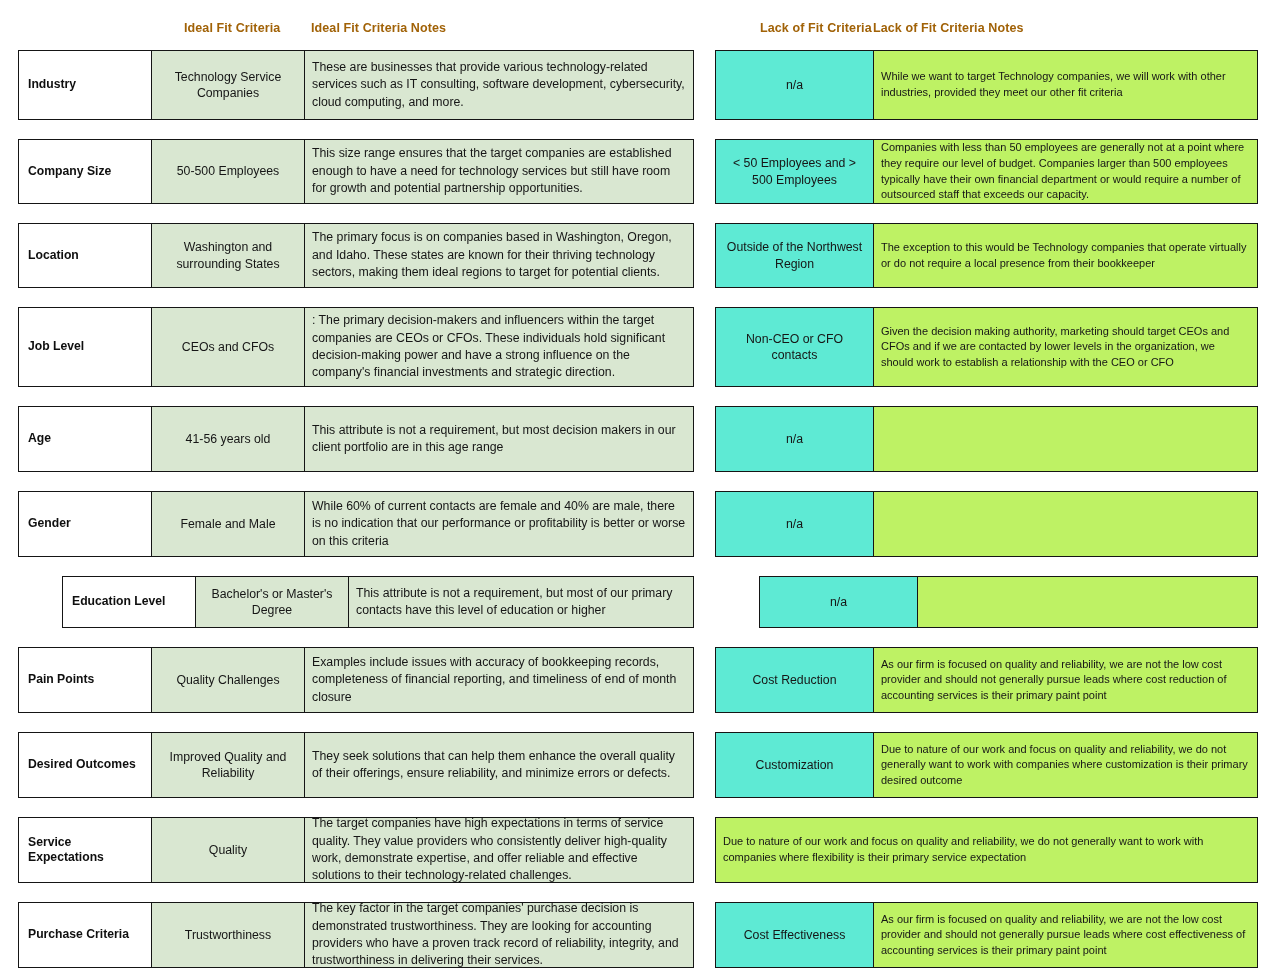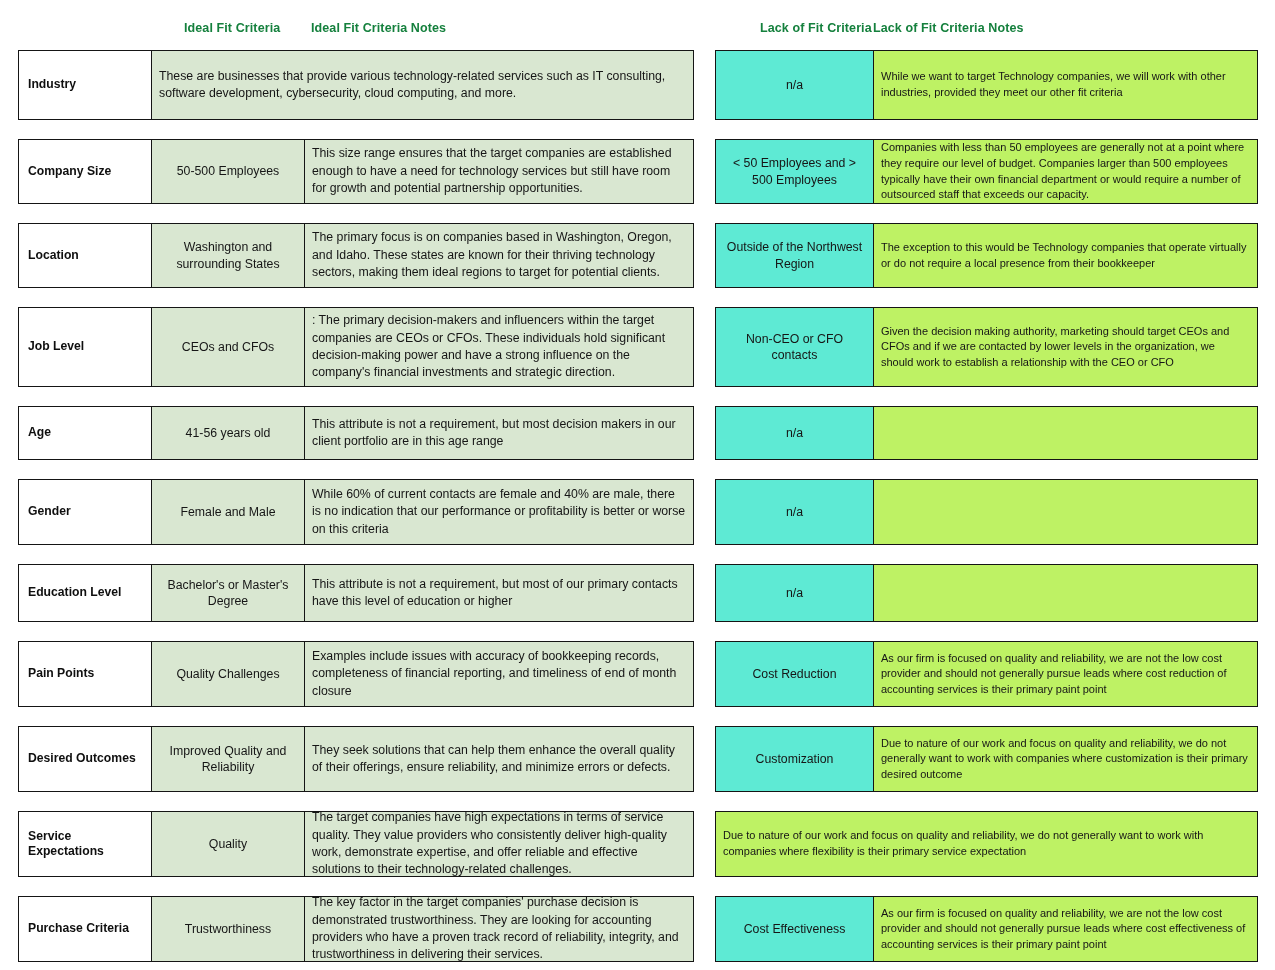--- a/index.html
+++ b/index.html
@@ -27,21 +27,21 @@
     position: absolute;
     top: 0;
     left: 0;
     width: 1275px;
     height: 50px;
   }
   .hdr {
     position: absolute;
     font-size: 12.5px;
     font-weight: bold;
-    color: #15803d;
+    color: #a16207;
     letter-spacing: 0.1px;
     white-space: nowrap;
     top: 21px;
   }
   .hdr-ideal-crit  { left: 184px; }
   .hdr-ideal-notes { left: 311px; }
   .hdr-lack-crit   { left: 740px; margin-left: 20px; }
   .hdr-lack-notes  { left: 873px; }
 
   
@@ -128,23 +128,23 @@
     font-size: 11px;
     line-height: 1.42;
     color: #161616;
   }
 
   
   .h1  { height: 70px; }
   .h2  { height: 65px; }
   .h3  { height: 65px; }
   .h4  { height: 80px; }
-  .h5  { height: 54px; }
+  .h5  { height: 66px; }
   .h6  { height: 66px; }
-  .h7  { height: 58px; }
+  .h7  { height: 52px; margin-left: 44px; }
   .h8  { height: 66px; }
   .h9  { height: 66px; }
   .h10 { height: 66px; }
   .h11 { height: 66px; }
 </style>
 </head>
 <body>
 
 <div class="page">
 
@@ -152,20 +152,21 @@
     <div class="hdr hdr-ideal-crit">Ideal Fit Criteria</div>
     <div class="hdr hdr-ideal-notes">Ideal Fit Criteria Notes</div>
     <div class="hdr hdr-lack-crit">Lack of Fit Criteria</div>
     <div class="hdr hdr-lack-notes">Lack of Fit Criteria Notes</div>
   </div>
 
   <div class="table-block table-left">
 
     <div class="row h1">
       <div class="cell-attr">Industry</div>
+      <div class="cell-crit">Technology Service Companies</div>
       <div class="cell-notes"> These are businesses that provide various technology-related services such as IT consulting, software development, cybersecurity, cloud computing, and more.</div>
     </div>
 
     <div class="row h2">
       <div class="cell-attr">Company Size</div>
       <div class="cell-crit">50-500 Employees</div>
       <div class="cell-notes">This size range ensures that the target companies are established enough to have a need for technology services but still have room for growth and potential partnership opportunities.</div>
     </div>
 
     <div class="row h3">

